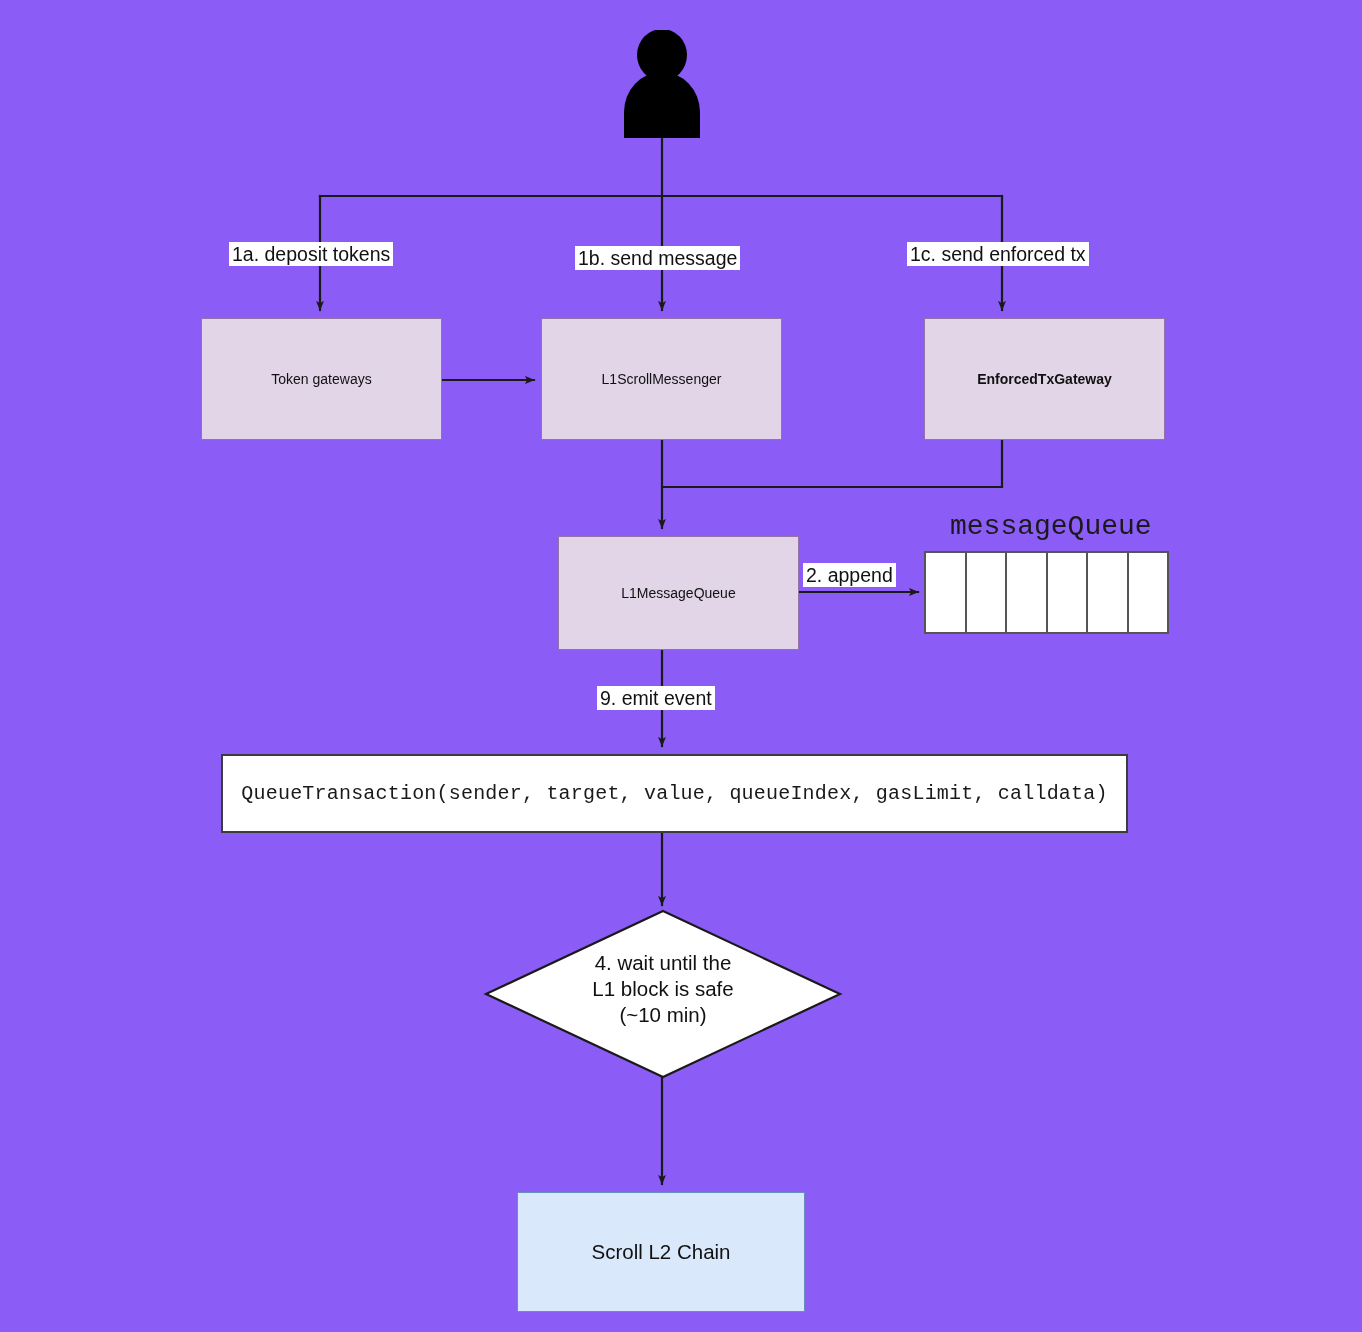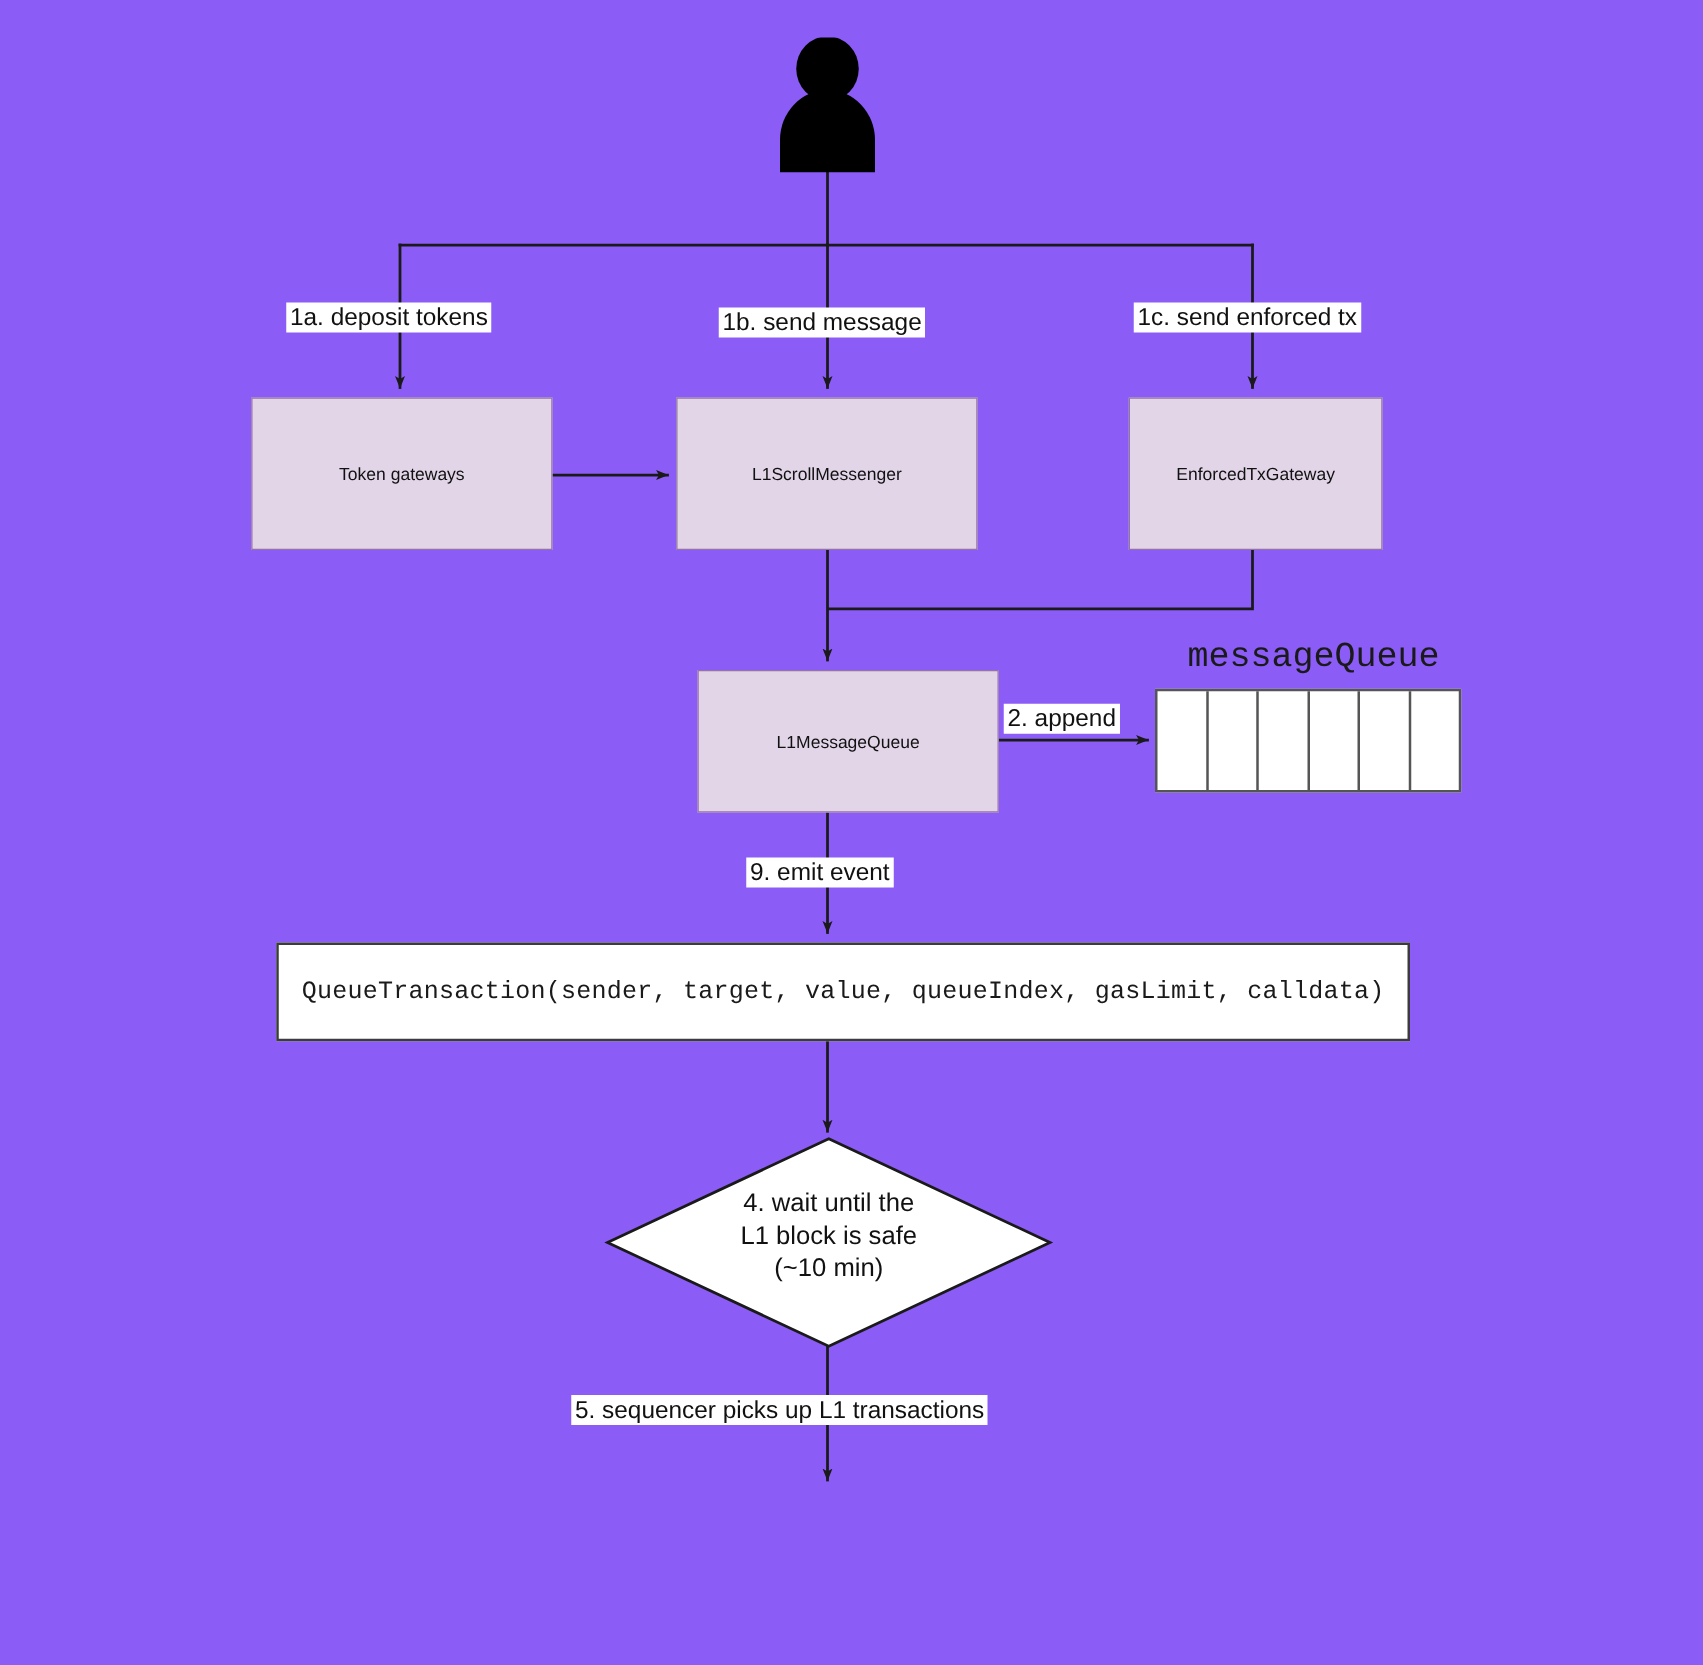--- a/index.html
+++ b/index.html
@@ -147,27 +147,26 @@
   <div class="edge-label" style="left:229px; top:242px;">1a. deposit tokens</div>
 
   <div class="edge-label" style="left:575px; top:246px;">1b. send message</div>
 
   <div class="edge-label" style="left:907px; top:242px;">1c. send enforced tx</div>
 
   <div class="edge-label" style="left:803px; top:563px;">2. append</div>
 
   <div class="edge-label" style="left:597px; top:686px;">9. emit event</div>
 
-  <div class="edge-label" style="left:457px; top:1116px;">5. sequencer picks up L1 transactions</div>
 
   <div class="node node-purple" style="left:201px; top:318px; width:241px; height:122px;">Token gateways</div>
 
   <div class="node node-purple" style="left:541px; top:318px; width:241px; height:122px;">L1ScrollMessenger</div>
 
-  <div class="node node-purple" style="left:903px; top:318px; width:203px; height:122px;">EnforcedTxGateway</div>
+  <div class="node node-purple" style="left:924px; top:318px; width:241px; height:122px;font-weight:bold;">EnforcedTxGateway</div>
 
   <div class="node node-purple" style="left:558px; top:536px; width:241px; height:114px;">L1MessageQueue</div>
 
   <div class="queue-title" style="left:950px; top:511px;">messageQueue</div>
 
   <div class="queue-box" style="left:924px; top:551px; width:245px; height:83px;">
     <div class="queue-cell"></div>
     <div class="queue-cell"></div>
     <div class="queue-cell"></div>
     <div class="queue-cell"></div>
@@ -177,15 +176,16 @@
 
   <div class="node node-rect" style="left:209px; top:754px; width:907px; height:79px;margin-left:12px;">QueueTransaction(sender, target, value, queueIndex, gasLimit, calldata)</div>
 
   <svg style="position:absolute; left:483px; top:908px;" width="360" height="172" viewBox="0 0 360 172">
     <polygon points="180,3 357,86 180,169 3,86" fill="#ffffff" stroke="#1a1a1a" stroke-width="2.2"></polygon>
   </svg>
   <div class="diamond-text" style="left:493px; top:950px; width:340px;">4. wait until the
 L1 block is safe
 (~10 min)</div>
 
+  <div class="node node-blue" style="left:517px; top:1192px; width:288px; height:120px;">Scroll L2 Chain</div>
 
 
 </div>
 
 </body></html>

